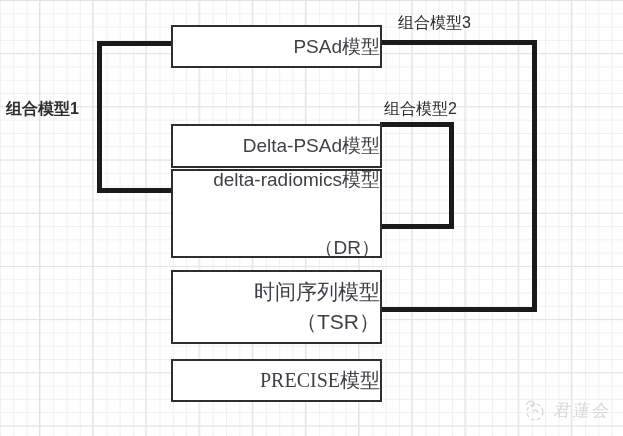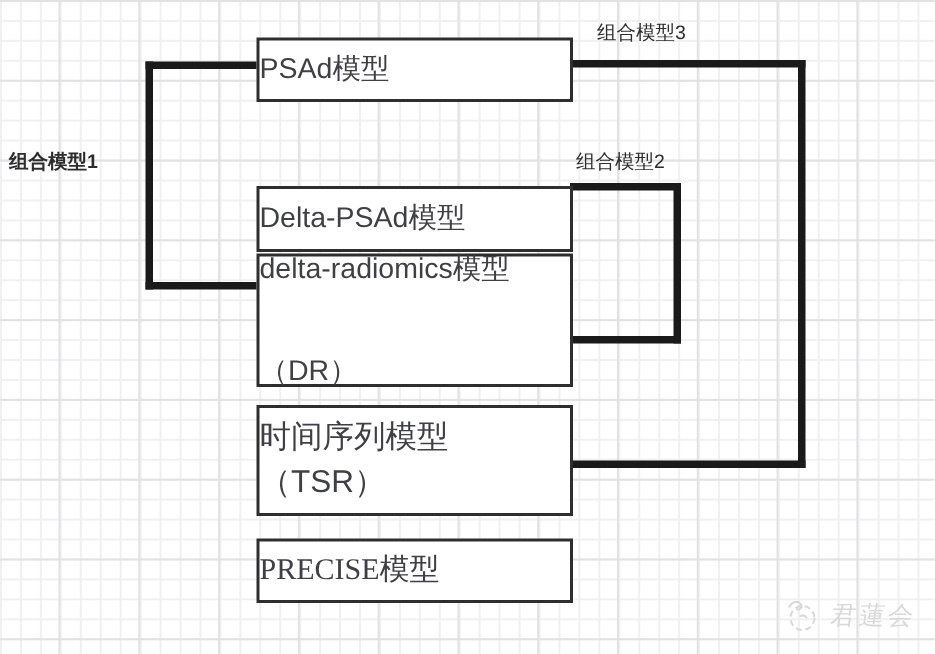--- a/index.html
+++ b/index.html
@@ -17,21 +17,21 @@
     background-size:53.2px 53.2px,53.2px 53.2px,13.3px 13.3px,13.3px 13.3px;
     background-position:39px 0,0 0,0 0,0 0;
   }
   .node{
     position:absolute;
     left:171px;width:207px;
     background:#ffffff;
     border:2px solid #2e2e2e;
     color:#3f3f46;
     display:flex;flex-direction:column;
-    align-items:flex-start;justify-content:center;
+    align-items:flex-end;justify-content:center;
     text-align:center;
     line-height:1.45;
   }
   #node-psad      {top:25px; height:39px;font-size:19px;}
   #node-delta-psad{top:97px; height:40px;font-size:19px;margin-top:27px;}
   #node-dr        {top:169px;height:85px;font-size:19px;gap:40px;}
   #node-tsr       {top:270px;height:70px;font-size:21px;}
   #node-precise   {top:359px;height:39px;font-size:20px;font-family:Liberation Serif, serif;}
   .seg{position:absolute;background:#1a1a1a;}
   
@@ -41,21 +41,21 @@
   
   #c2-top{left:380px;top:122px;width:74px;height:5px;}
   #c2-v  {left:449px;top:122px;width:5px;height:107px;}
   #c2-bot{left:380px;top:224px;width:74px;height:5px;}
   
   #c3-top{left:380px;top:40px;width:157px;height:5px;}
   #c3-v  {left:532px;top:40px;width:5px;height:272px;}
   #c3-bot{left:380px;top:307px;width:157px;height:5px;}
   .lbl{
     position:absolute;
-    font-size:13px;color:#2d2d2d;white-space:nowrap;
+    font-size:16px;color:#2d2d2d;white-space:nowrap;
   }
   #lbl-combo1{left:6px;  top:99px;font-weight:bold;}
   #lbl-combo2{left:384px;top:99px;}
   #lbl-combo3{left:398px;top:13px;}
   .watermark{
     position:absolute;left:521px;top:397px;
     display:flex;align-items:center;gap:7px;
     color:#d9d9d9;
   }
   .watermark .wm-text{

